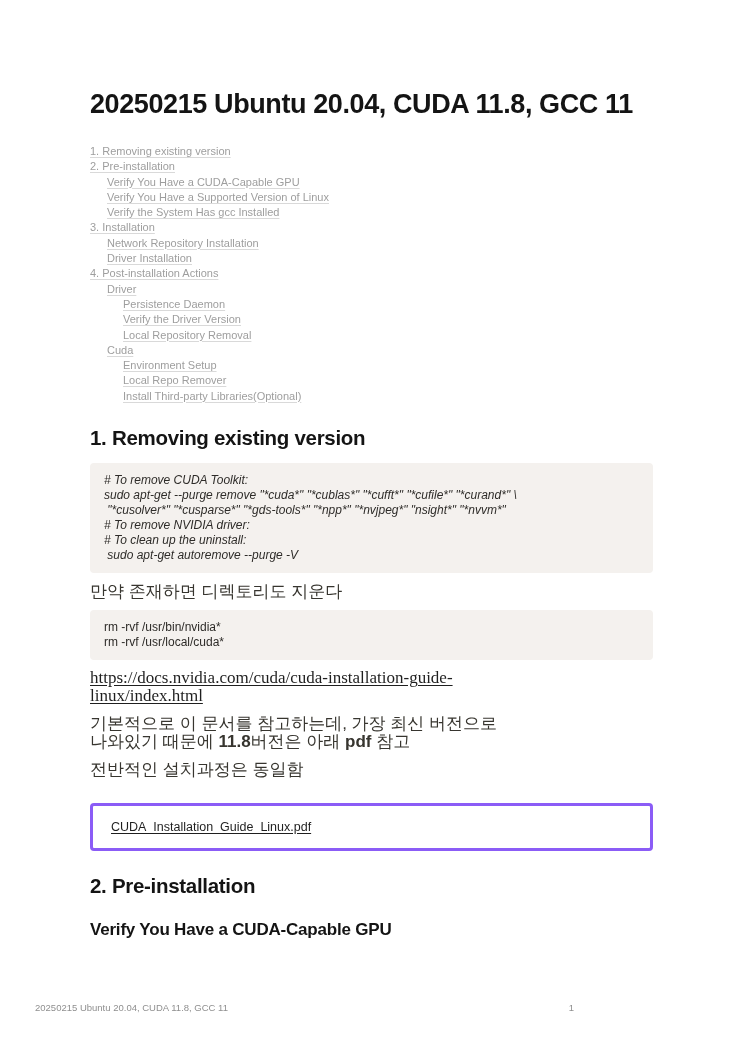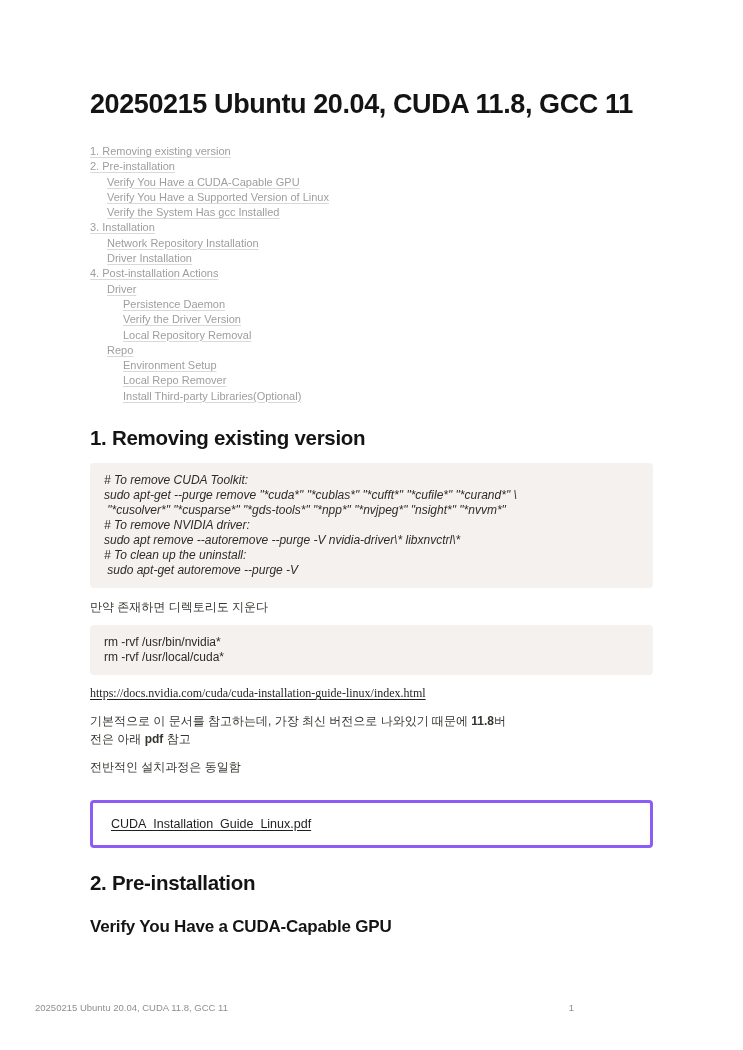--- a/index.html
+++ b/index.html
@@ -55,21 +55,21 @@
   }
   .code-block.cb1 { margin-top: 12px; font-style: italic; }
   .code-block.cb2 { margin-top: 9px; }
   .code-line {
     font-size: 12px; line-height: 15px;
     color: #2e2c29;
     white-space: pre-wrap;
   }
 
   p.body-text {
-    font-size: 12px; line-height: 18px;
+    font-size: 17px; line-height: 18px;
     color: #37352f;
   }
   .note-ko { margin-top: 10px; }
   .para-link { margin-top: 9px; font-family: Liberation Serif, serif; }
   .para1 { margin-top: 10px; }
   .para2 { margin-top: 10px; }
   .seg-bold { font-weight: 700; text-align: right; }
 
   a.doc-link {
     color: #1f1f1f;
@@ -117,34 +117,33 @@
       <a class="toc-item ind1">Verify You Have a Supported Version of Linux</a>
       <a class="toc-item ind1">Verify the System Has gcc Installed</a>
       <a class="toc-item ind0">3. Installation</a>
       <a class="toc-item ind1">Network Repository Installation</a>
       <a class="toc-item ind1">Driver Installation</a>
       <a class="toc-item ind0">4. Post-installation Actions</a>
       <a class="toc-item ind1">Driver</a>
       <a class="toc-item ind2">Persistence Daemon</a>
       <a class="toc-item ind2">Verify the Driver Version</a>
       <a class="toc-item ind2">Local Repository Removal</a>
-      <a class="toc-item ind1">Repo</a>
+      <a class="toc-item ind1">Cuda</a>
       <a class="toc-item ind2">Environment Setup</a>
       <a class="toc-item ind2">Local Repo Remover</a>
       <a class="toc-item ind2">Install Third-party Libraries(Optional)</a>
     </nav>
 
     <h2 class="section-heading h2-1">1. Removing existing version</h2>
 
     <div class="code-block cb1">
       <div class="code-line"># To remove CUDA Toolkit:</div>
       <div class="code-line">sudo apt-get --purge remove "*cuda*" "*cublas*" "*cufft*" "*cufile*" "*curand*" \</div>
       <div class="code-line"> "*cusolver*" "*cusparse*" "*gds-tools*" "*npp*" "*nvjpeg*" "nsight*" "*nvvm*"</div>
       <div class="code-line"># To remove NVIDIA driver:</div>
-      <div class="code-line">sudo apt remove --autoremove --purge -V nvidia-driver\* libxnvctrl\*</div>
       <div class="code-line"># To clean up the uninstall:</div>
       <div class="code-line"> sudo apt-get autoremove --purge -V</div>
     </div>
 
     <p class="body-text note-ko">만약 존재하면 디렉토리도 지운다</p>
 
     <div class="code-block cb2">
       <div class="code-line">rm -rvf /usr/bin/nvidia*</div>
       <div class="code-line">rm -rvf /usr/local/cuda*</div>
     </div>

